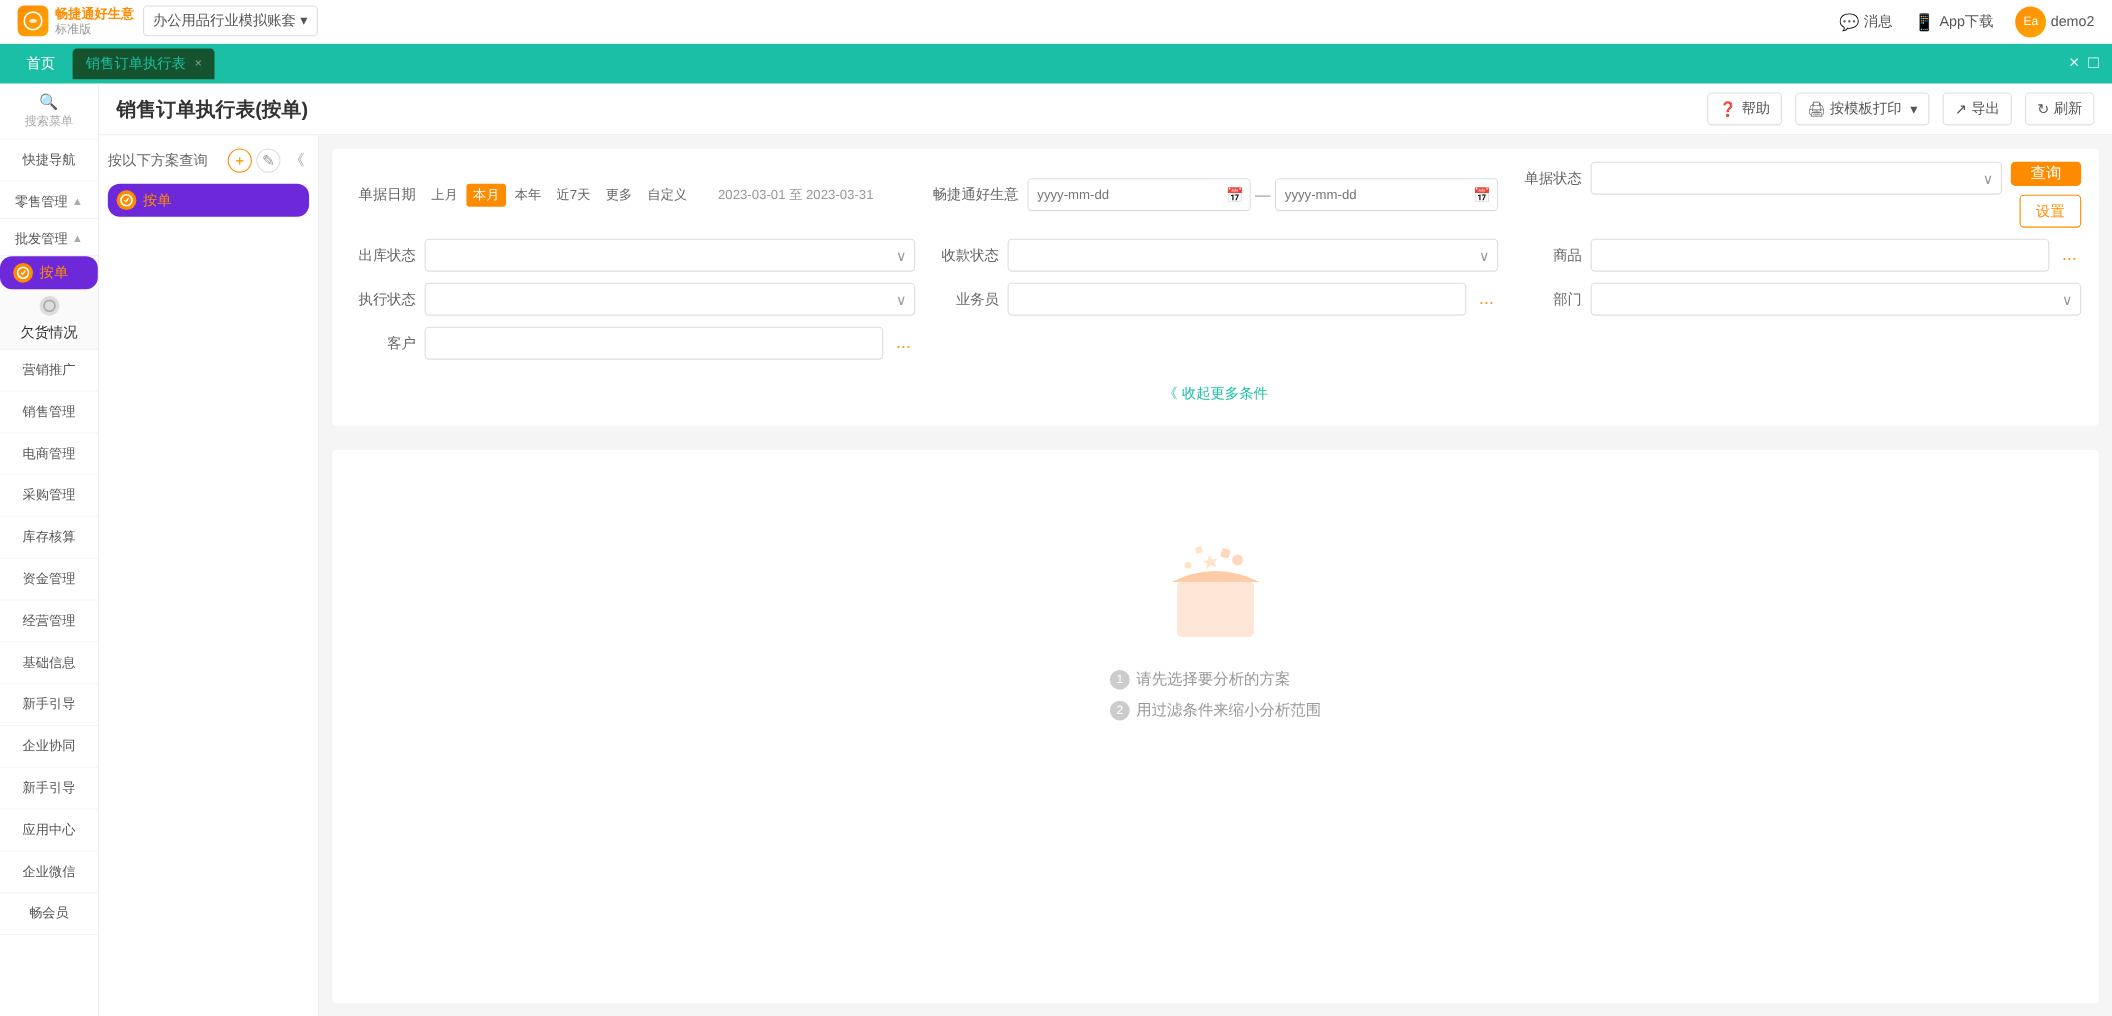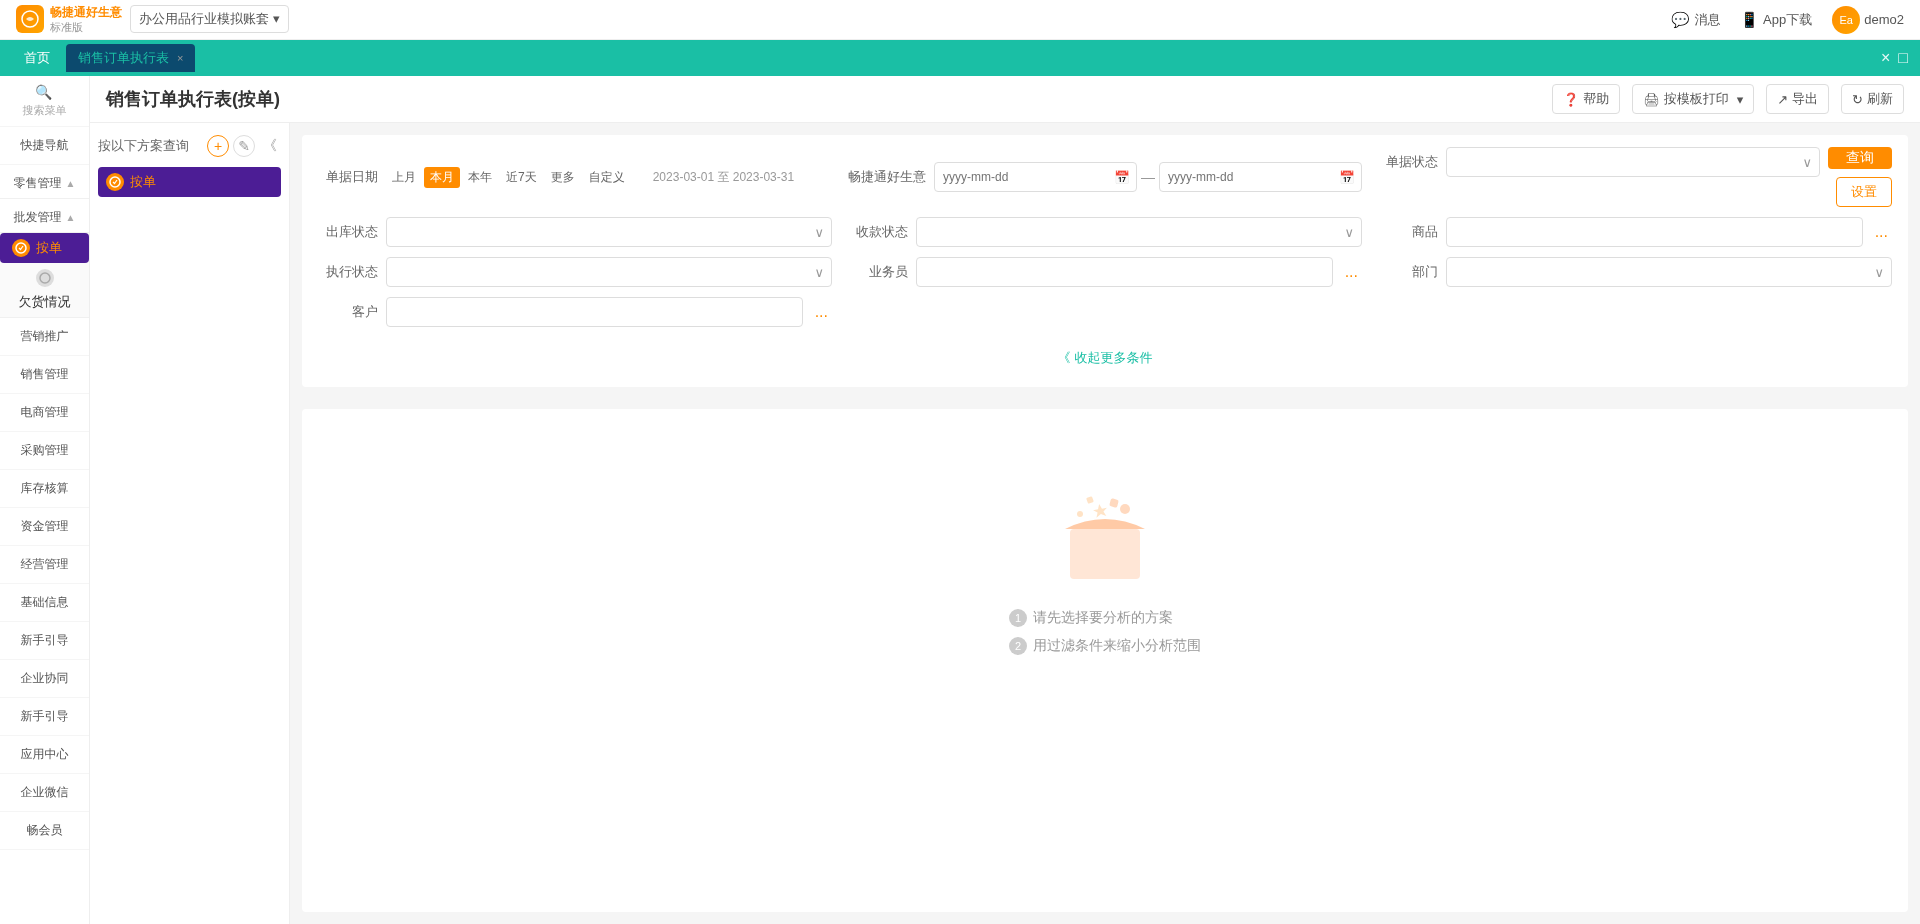--- a/index.html
+++ b/index.html
@@ -94,21 +94,21 @@
       gap: 6px;
       border-radius: 4px 4px 0 0;
       cursor: pointer;
       font-size: 13px;
       color: rgba(255,255,255,0.85);
     }
     .tab-item.home {
       color: white;
     }
     .tab-item.active {
-      background: #0c4a6e;
+      background: #14532d;
       color: #1abfa5;
       padding-left: 12px;
     }
     .tab-close {
       font-size: 11px;
       color: #999;
       cursor: pointer;
       margin-left: 2px;
     }
     .tab-bar-right {
@@ -476,22 +476,23 @@
       display: flex;
       align-items: center;
       gap: 6px;
       padding: 6px 8px;
       border-radius: 4px;
       cursor: pointer;
       font-size: 13px;
       color: #333;
     }
     .scheme-item.active {
-      background: #4c1d95;
+      background: #6d28d9;
       color: #ff8c00;
+      border-radius: 11px;
     }
     .scheme-icon {
       width: 18px;
       height: 18px;
       border-radius: 50%;
       background: #ff8c00;
       color: white;
       font-size: 10px;
       display: flex;
       align-items: center;

